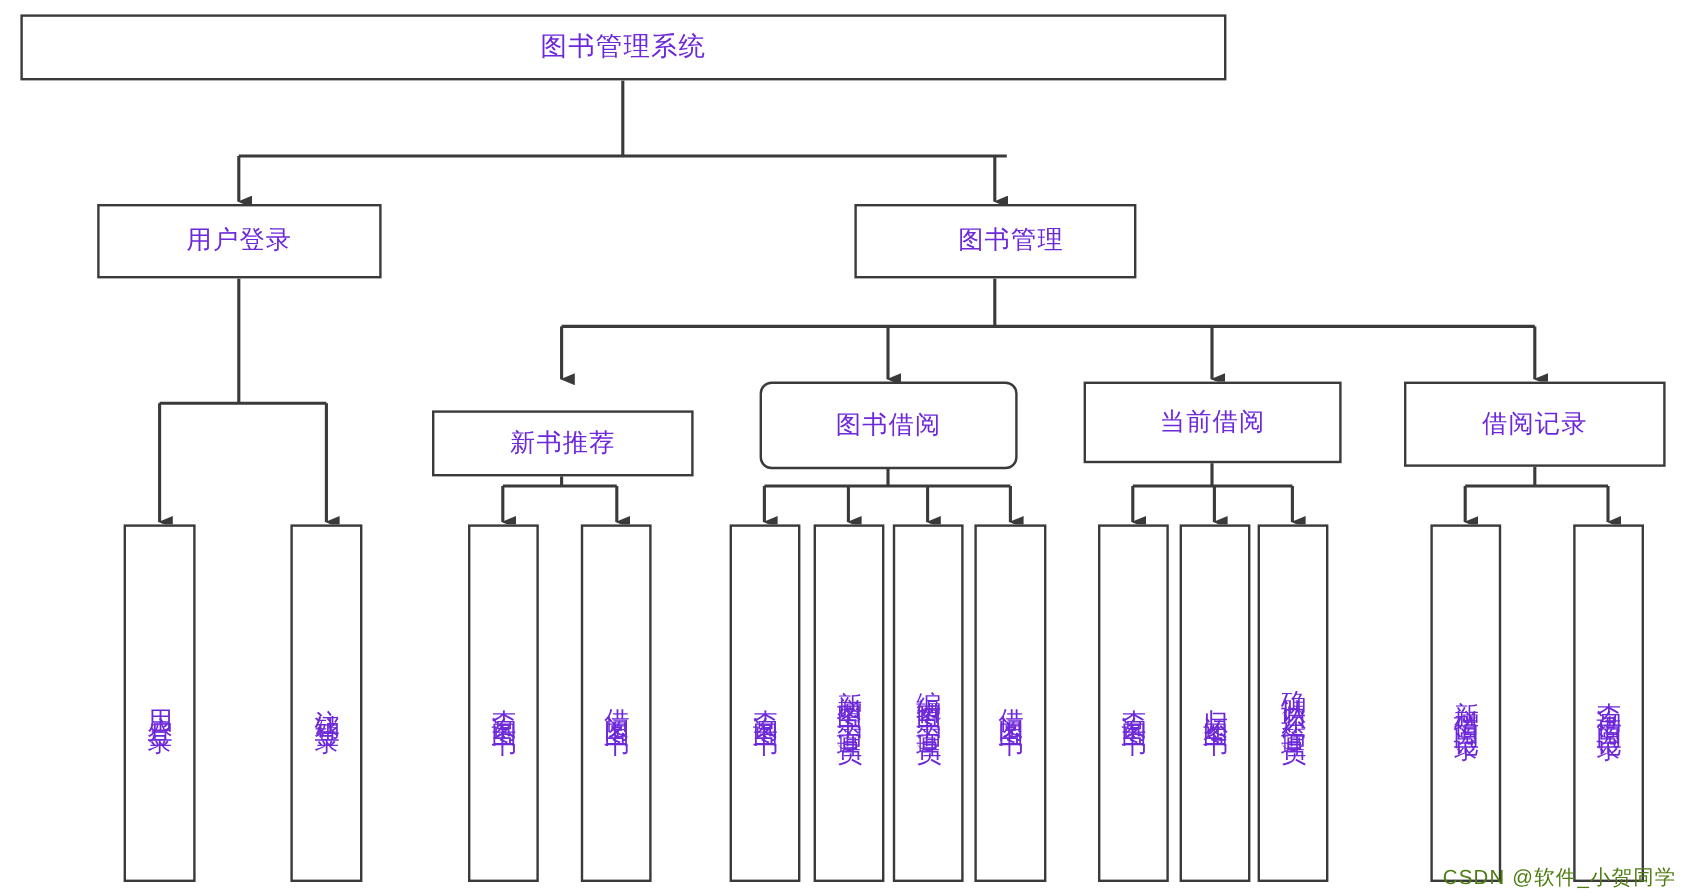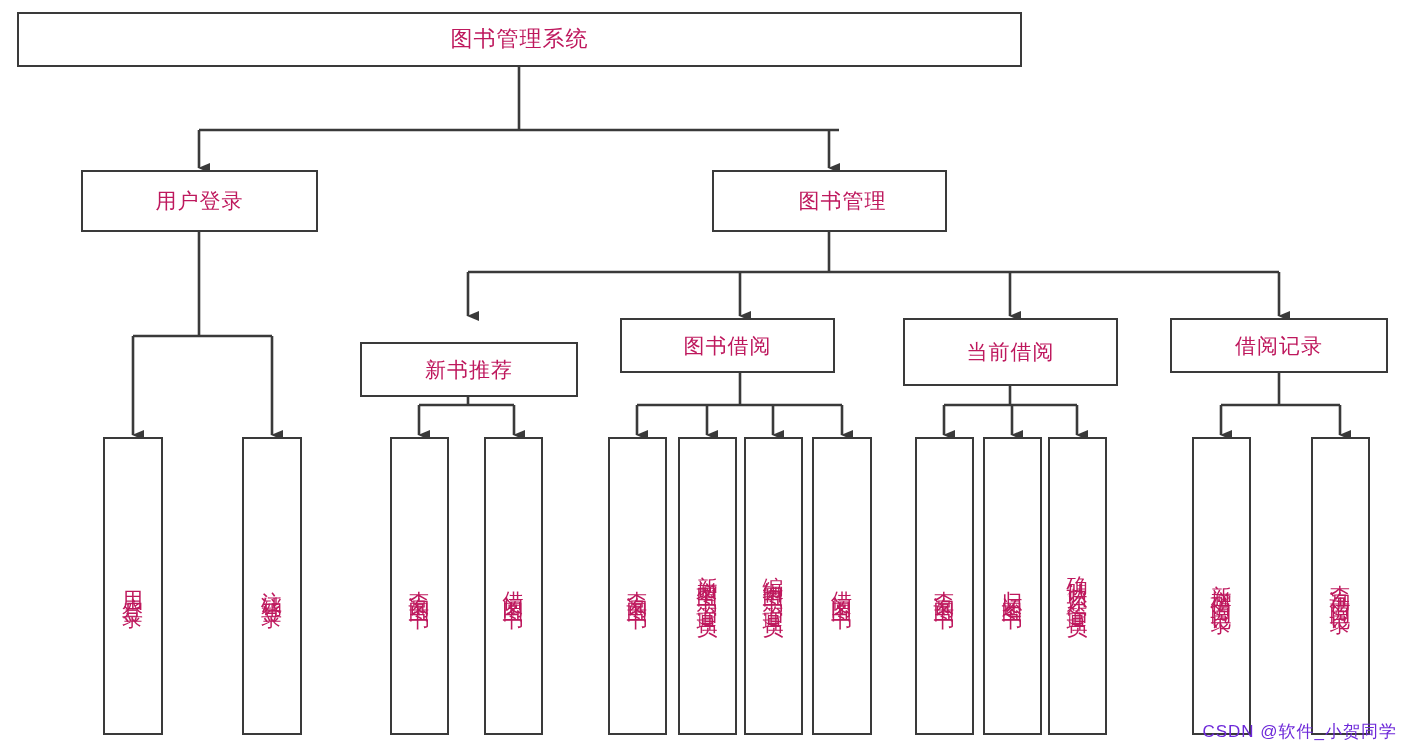--- a/index.html
+++ b/index.html
@@ -27,21 +27,21 @@
     pointer-events: none;
   }
   .node {
     position: absolute;
     box-sizing: border-box;
     border: 2px solid #3a3a3a;
     background: #ffffff;
     display: flex;
     align-items: center;
     justify-content: center;
-    color: #be185d;
+    color: #6d28d9;
   }
   .node.h {
     
     font-size: 21px;
     letter-spacing: 1px;
     line-height: 1.2;
   }
   .node.root {
     font-size: 22px;
   }
@@ -58,21 +58,21 @@
     overflow: hidden;
   }
   .node .label {
     display: block;
   }
   .watermark {
     position: absolute;
     right: 8px;
     bottom: 4px;
     font-size: 17px;
-    color: #6d28d9;
+    color: #4d7c0f;
     letter-spacing: 1px;
     user-select: none;
     white-space: nowrap;
   }
 </style>
 </head>
 <body>
 
 <div id="canvas">
 
@@ -134,27 +134,27 @@
   <div class="node h" style="left:81px; top:170px; width:237px; height:62px;">
     <span class="label">用户登录</span>
   </div>
   <div class="node h" style="left:712px; top:170px; width:235px; height:62px;padding-left:26px;">
     <span class="label">图书管理</span>
   </div>
 
   <div class="node h" style="left:360px; top:318px; width:218px; height:55px;margin-top:24px;">
     <span class="label">新书推荐</span>
   </div>
-  <div class="node h" style="left:620px; top:318px; width:215px; height:55px;">
+  <div class="node h" style="left:633px; top:318px; width:215px; height:73px;border-radius:10px;">
     <span class="label">图书借阅</span>
   </div>
   <div class="node h" style="left:903px; top:318px; width:215px; height:68px;">
     <span class="label">当前借阅</span>
   </div>
-  <div class="node h" style="left:1170px; top:318px; width:218px; height:55px;">
+  <div class="node h" style="left:1170px; top:318px; width:218px; height:71px;">
     <span class="label">借阅记录</span>
   </div>
 
   <div class="node v" style="left:103px; top:437px; width:60px; height:298px;">
     <span class="label">用户登录</span>
   </div>
   <div class="node v" style="left:242px; top:437px; width:60px; height:298px;">
     <span class="label">注销登录</span>
   </div>
   <div class="node v" style="left:390px; top:437px; width:59px; height:298px;">

